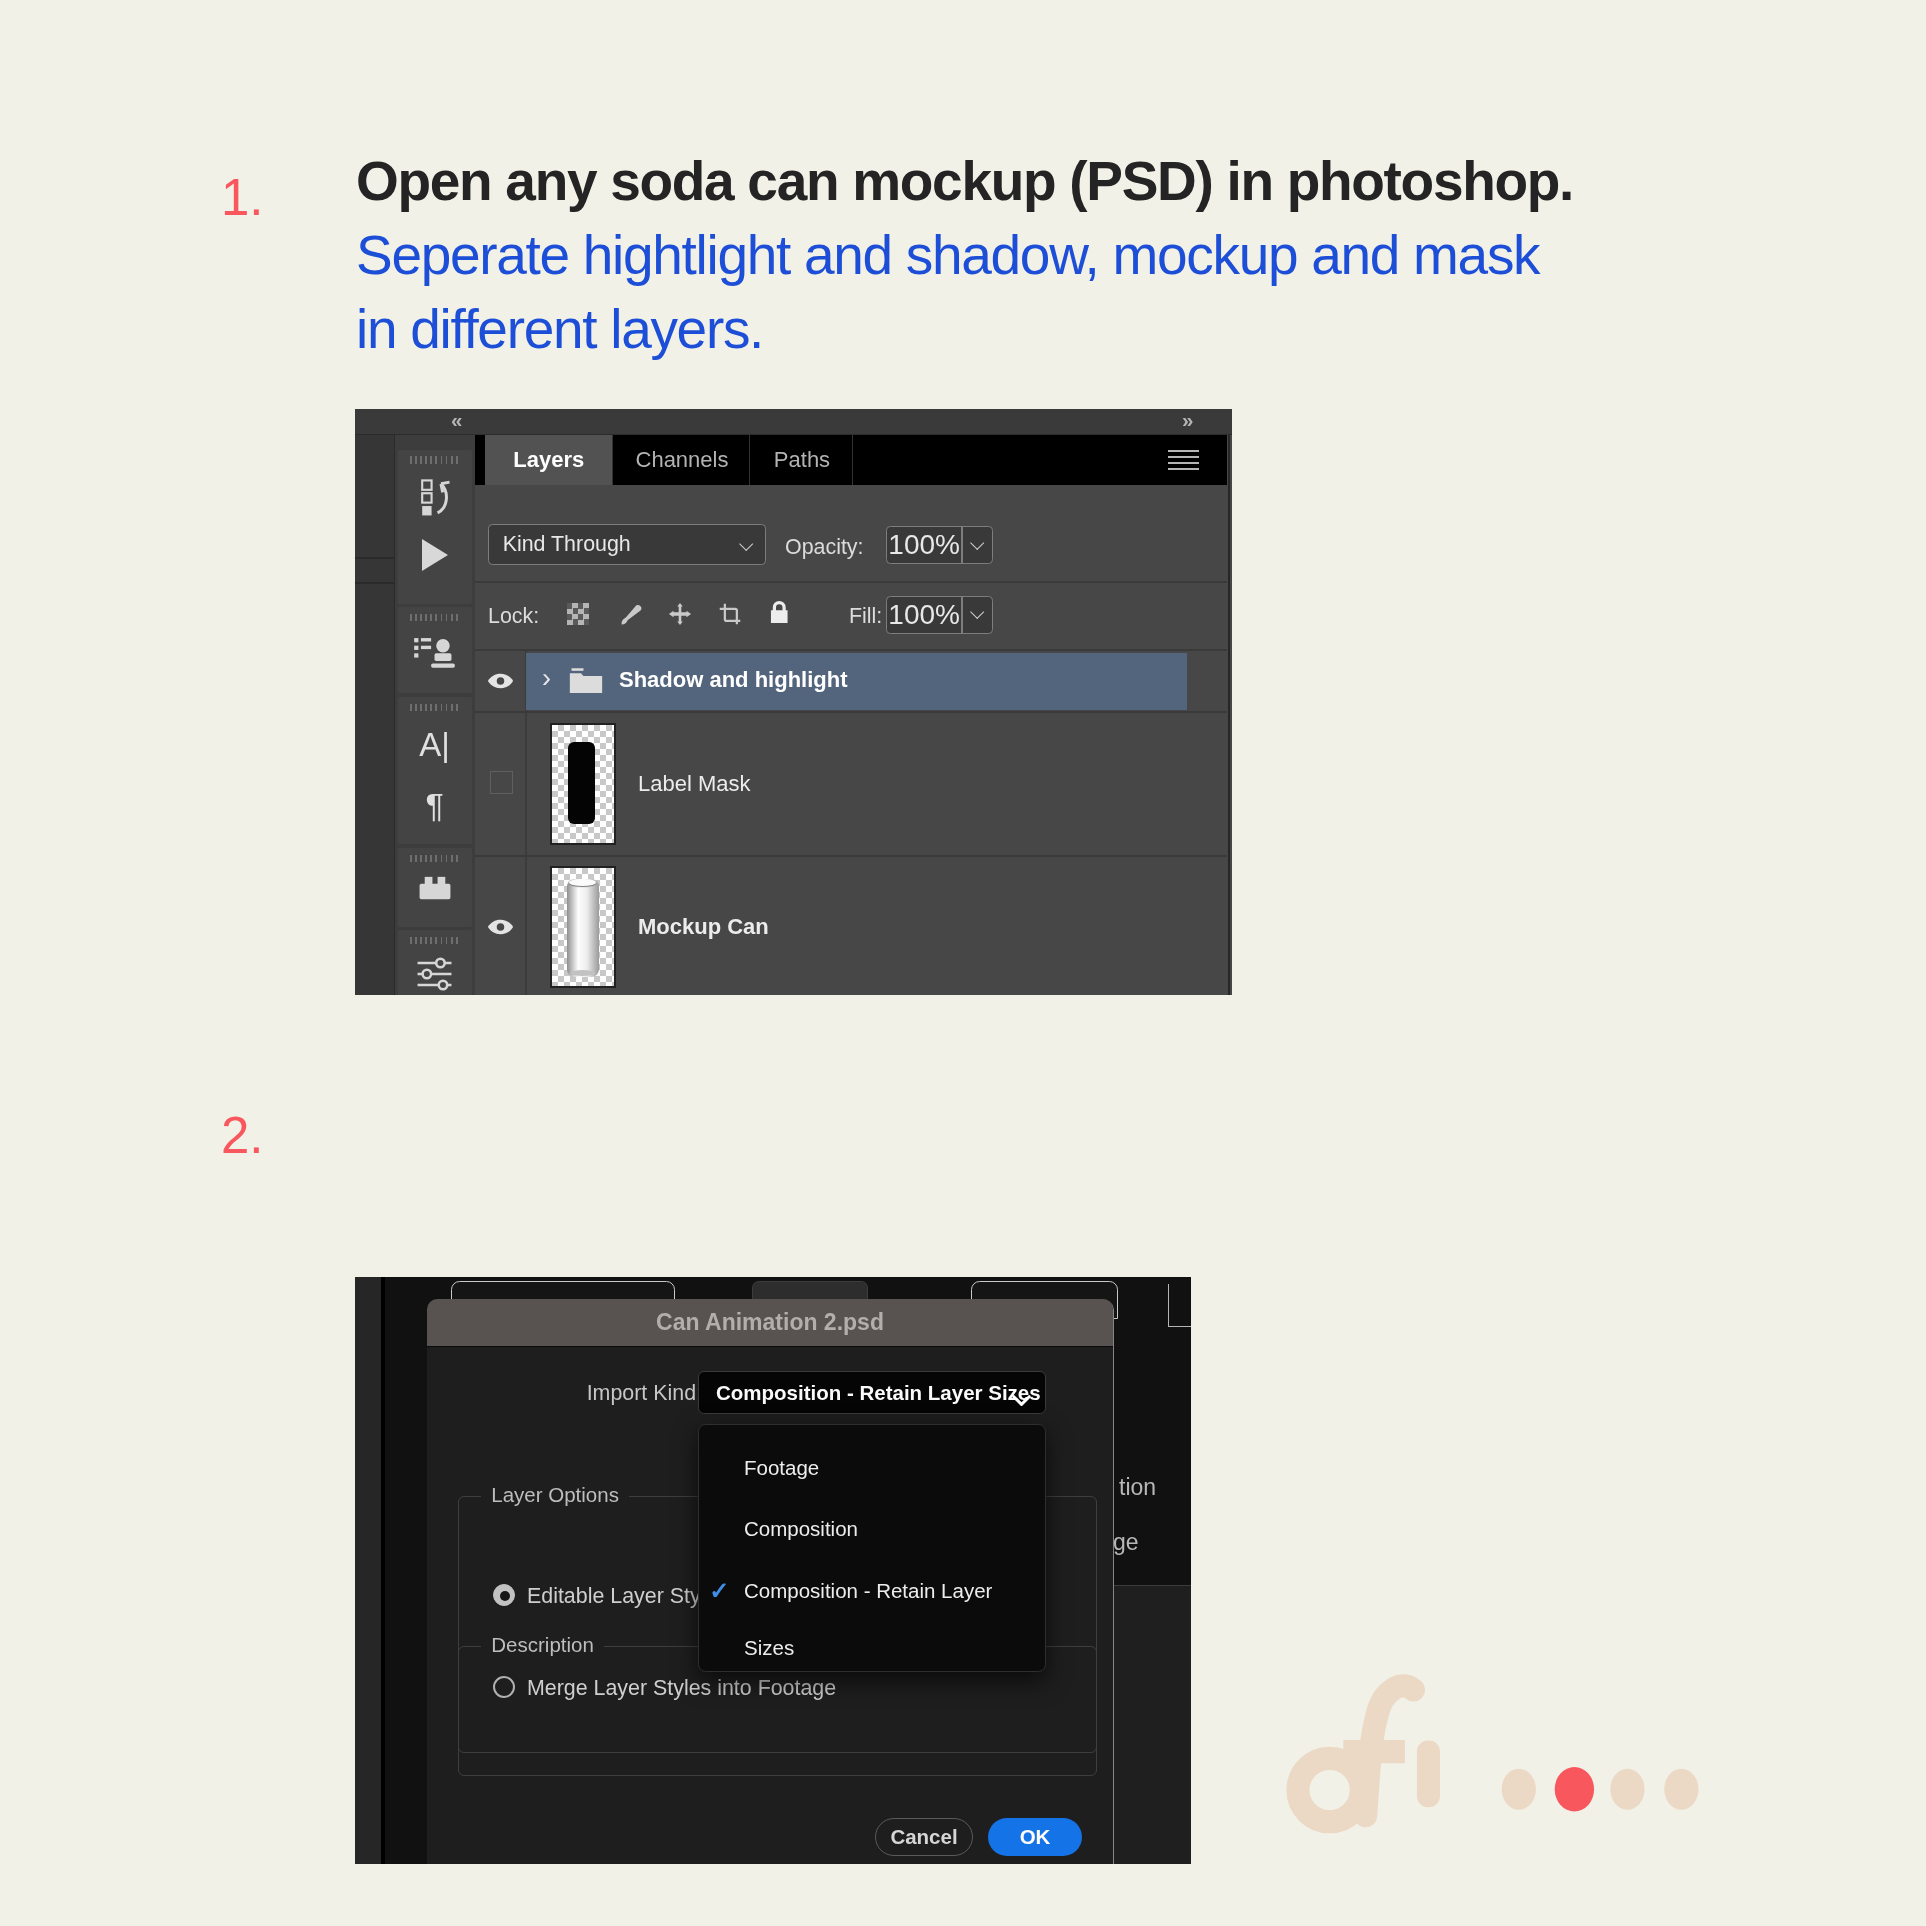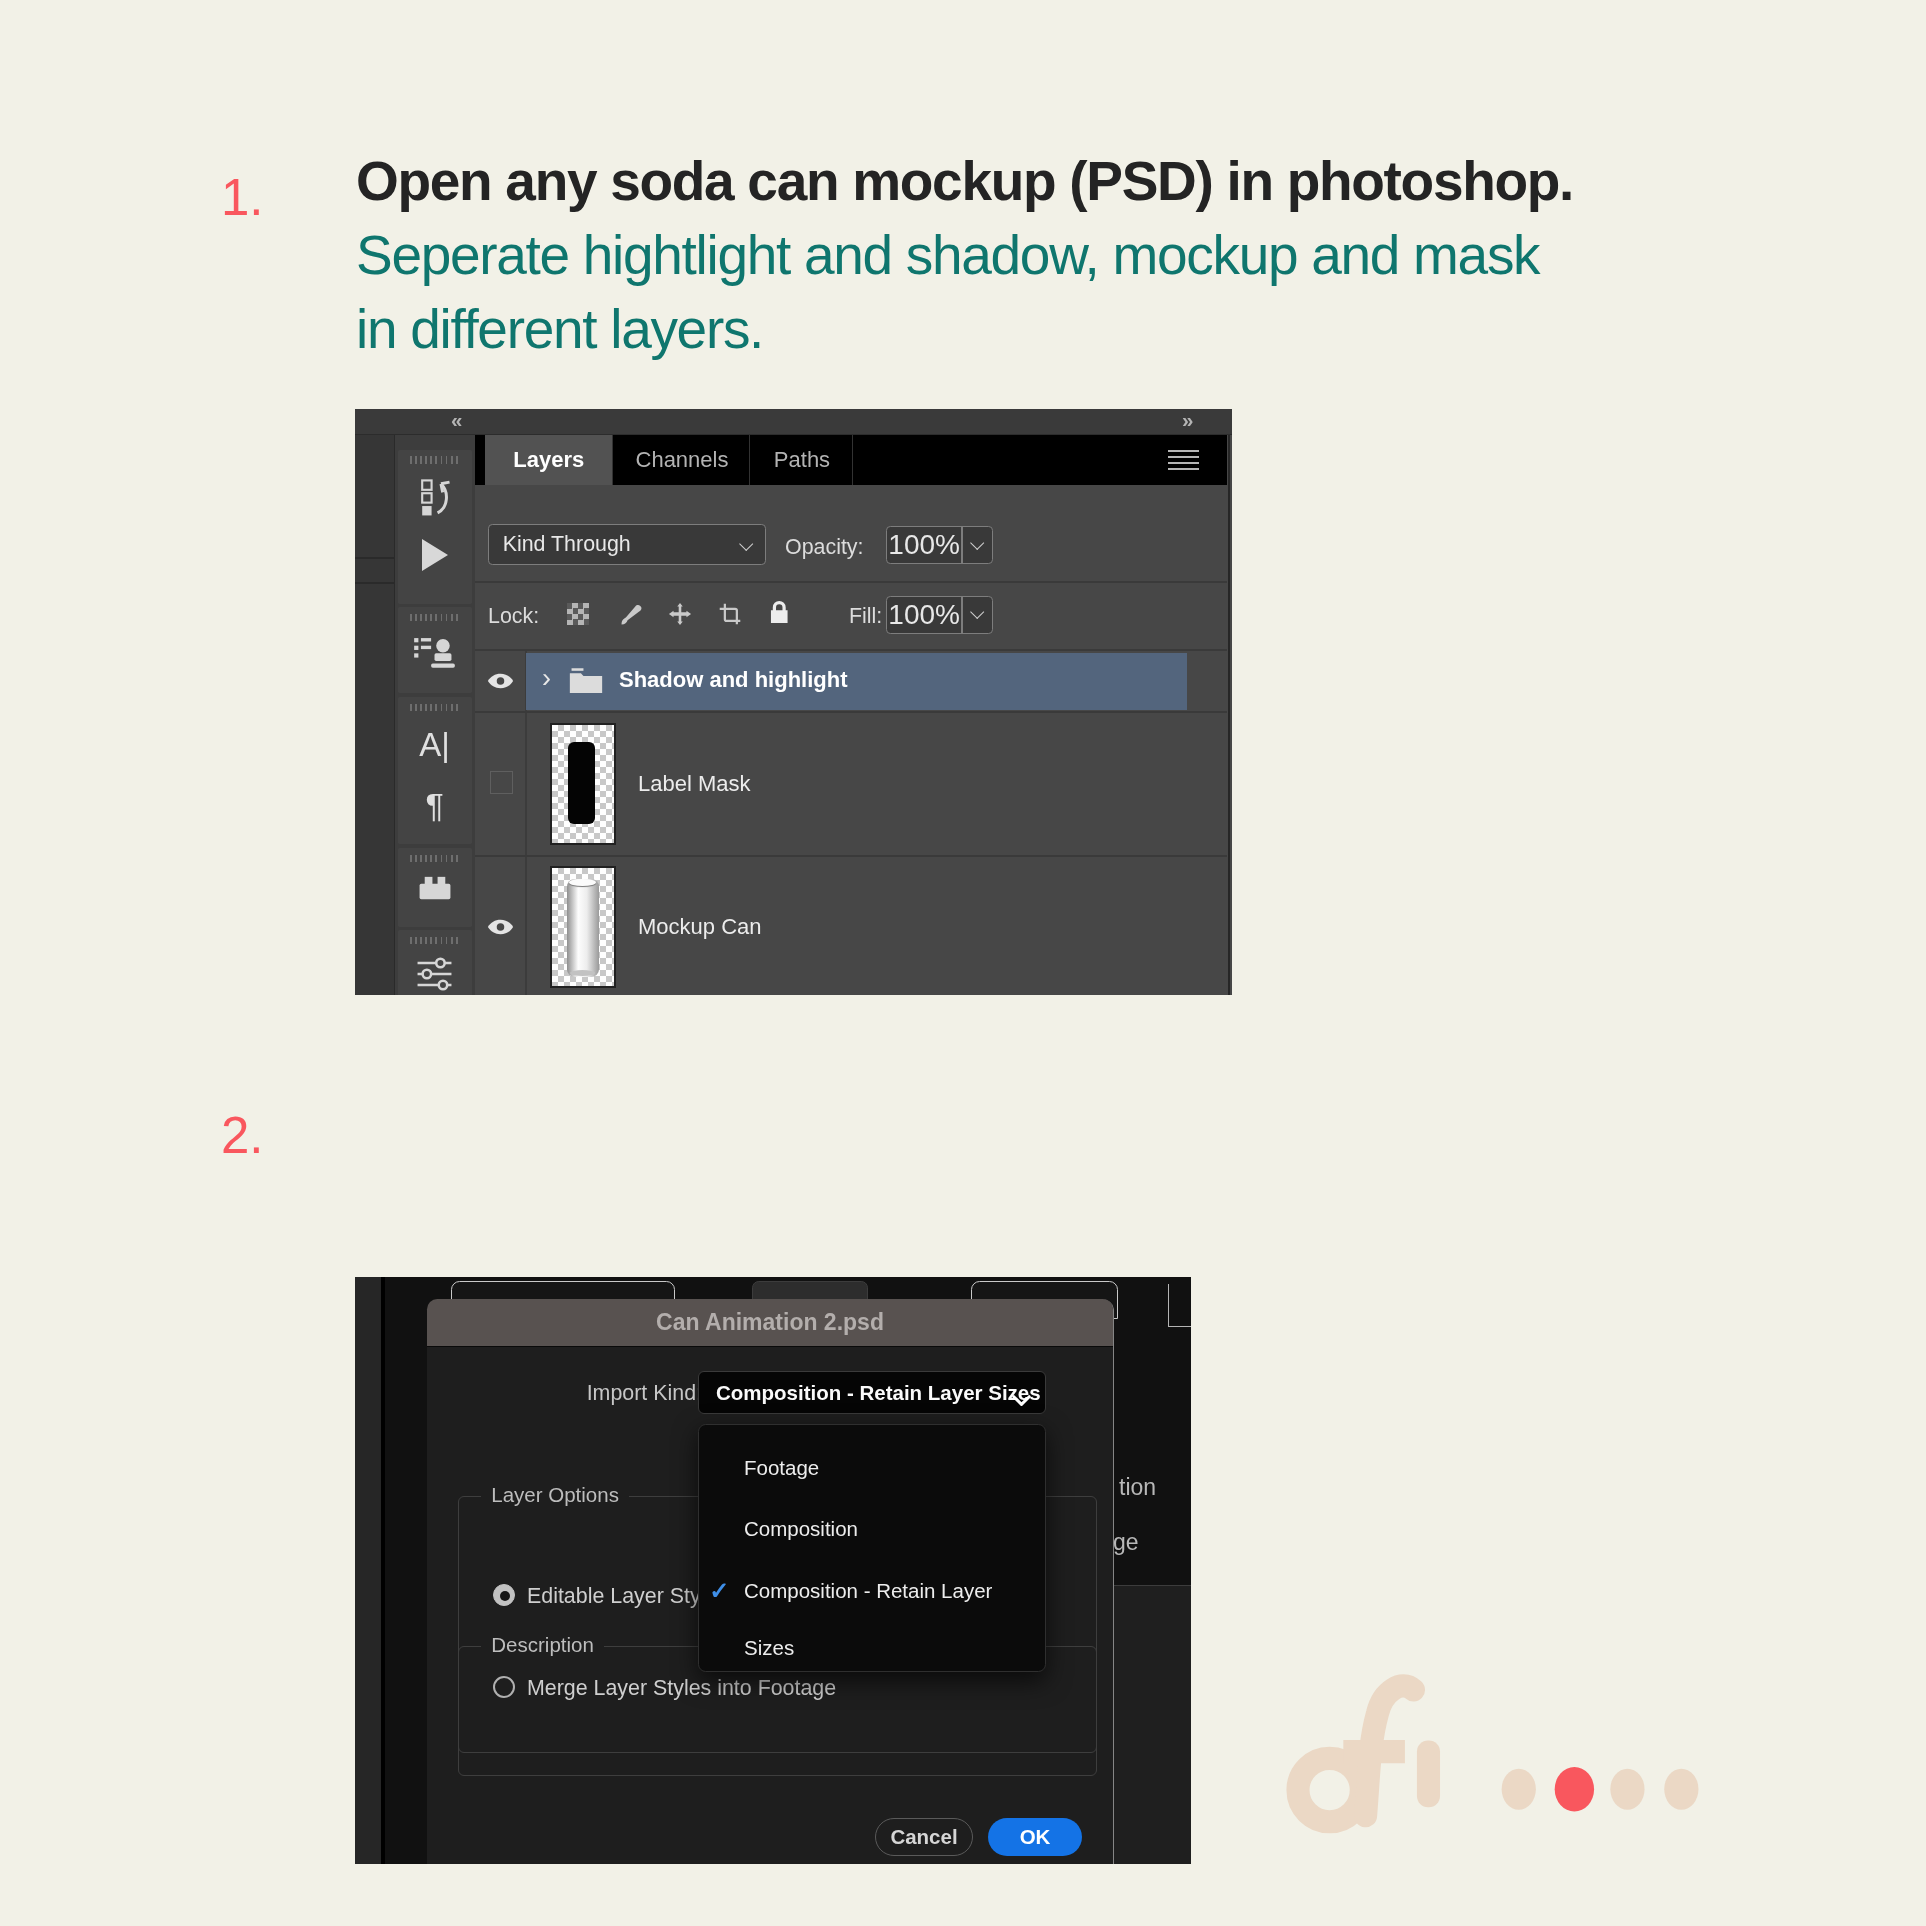--- a/index.html
+++ b/index.html
@@ -4,21 +4,21 @@
 <style>
   html,body{margin:0;padding:0;}
   body{width:1926px;height:1926px;font-family:"Liberation Sans",sans-serif;}
   .page{position:relative;width:1926px;height:1926px;background:#F2F1E7;overflow:hidden;}
   .abs{position:absolute;}
 
   
   .step-num{font-size:51px;font-weight:500;color:#F9575E;}
   .step-text{line-height:74px;color:#262626;letter-spacing:-1.3px;}
   .step-text .h{display:block;font-weight:700;font-size:55px;color:#242424;}
-  .step-text .b{display:block;font-weight:400;font-size:55px;color:#0f766e;}
+  .step-text .b{display:block;font-weight:400;font-size:55px;color:#1d4ed8;}
 
   
   .ps{left:355px;top:409px;width:877px;height:586px;background:#474747;overflow:hidden;}
   .ps-topbar{left:0;top:0;width:877px;height:26px;background:#3a3a3a;border-bottom:1.7px solid #2c2c2c;box-sizing:border-box;}
   .ps-collapse{color:#b4b4b4;font-size:20.5px;font-weight:700;line-height:22px;}
   .ps-leftcol{left:0;top:26px;width:40px;height:560px;background:#363636;border-right:1.7px solid #2a2a2a;box-sizing:border-box;}
   .ps-tools{left:40px;top:26px;width:80px;height:560px;background:#3d3d3d;}
   .tool-group{position:absolute;left:2.6px;width:74px;background:#444444;border-radius:1.7px;}
   .grip{position:absolute;left:12px;width:50px;height:7.7px;background:repeating-linear-gradient(90deg,#6e6e6e 0 1.7px,transparent 1.7px 5.1px);}
   .tool-ic{position:absolute;left:0;width:74px;text-align:center;color:#e0e0e0;}
@@ -256,21 +256,21 @@
                 <path d="M15 2 C9 2 4 5 1 10 C4 15 9 18 15 18 C21 18 26 15 29 10 C26 5 21 2 15 2 Z" fill="#e4e4e4"></path>
                 <circle cx="15" cy="10" r="4.2" fill="#474747"></circle>
               </svg>
           </div>
           <div class="abs checker" style="left:75px;top:10.3px;width:66px;height:122px;">
             <div class="abs" style="left:14.6px;top:10.3px;width:32px;height:98px;border-radius:7.7px;background:linear-gradient(90deg,#8f8f8f 0%,#fdfdfd 35%,#ededed 62%,#9a9a9a 100%);">
               <div class="abs" style="left:2.6px;top:0.9px;width:26.5px;height:6.8px;border-radius:50%;background:#fbfbfb;box-shadow:0 0.9px 0.9px #777;"></div>
               <div class="abs" style="left:3.4px;bottom:0.9px;width:25px;height:6px;border-radius:50%;background:#c2c2c2;"></div>
             </div>
           </div>
-          <div class="abs layer-name" style="left:163px;top:58px;">Mockup Can</div>
+          <div class="abs layer-name" style="left:163px;top:58px;font-weight:bold;">Mockup Can</div>
         </div>
       </div>
 
     </div>
   </div>
 
   <div class="abs step-num" style="left:221px;top:1106px;">2.</div>
 
   <div class="abs ae">
 

